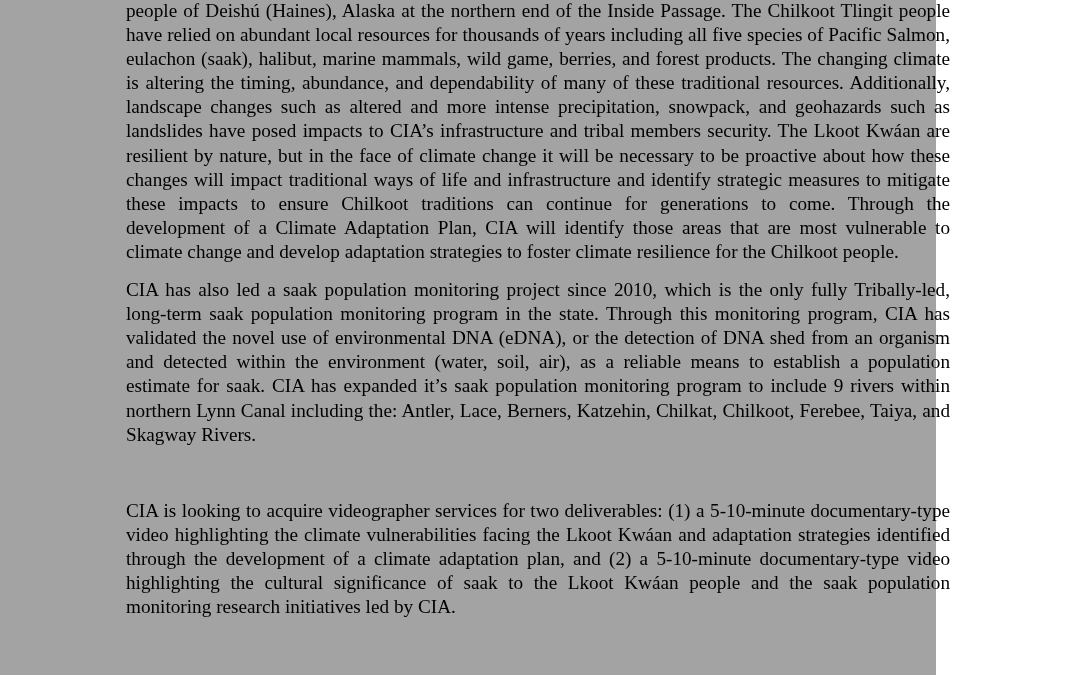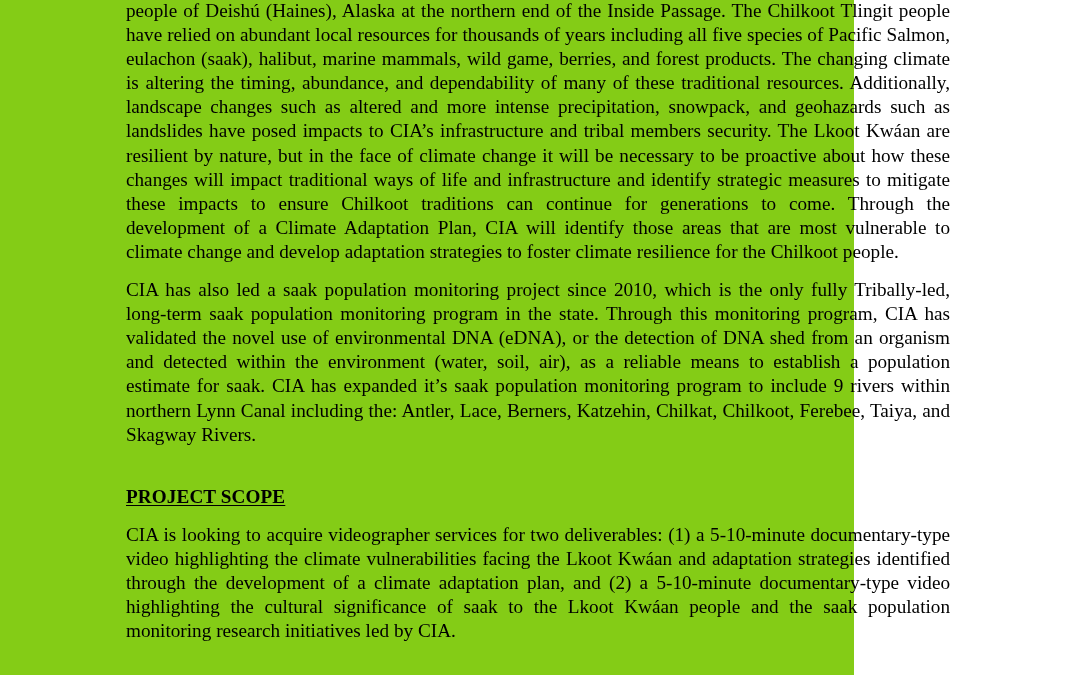--- a/index.html
+++ b/index.html
@@ -9,23 +9,23 @@
   }
   body {
     width: 1080px;
     height: 675px;
     overflow: hidden;
     font-family: "Liberation Serif", "DejaVu Serif", serif;
     color: #000000;
   }
   #page {
     position: relative;
-    width: 854px;
+    width: 936px;
     height: 675px;
-    background: #84cc16;
+    background: #a3a3a3;
   }
   #doc-body {
     position: absolute;
     left: 126px;
     top: 0px;
     width: 824px;
   }
   p.para {
     margin: 0;
     padding: 0;
@@ -76,21 +76,20 @@
   <div id="doc-body">
 
     <p class="para first">people of Deishú (Haines), Alaska at the northern end of the Inside Passage. The Chilkoot Tlingit people have relied on abundant local resources for thousands of years including all five species of Pacific Salmon, eulachon (saak), halibut, marine mammals, wild game, berries, and forest products. The changing climate is altering the timing, abundance, and dependability of many of these traditional resources. Additionally, landscape changes such as altered and more intense precipitation, snowpack, and geohazards such as landslides have posed impacts to CIA’s infrastructure and tribal members security. The Lkoot Kwáan are resilient by nature, but in the face of climate change it will be necessary to be proactive about how these changes will impact traditional ways of life and infrastructure and identify strategic measures to mitigate these impacts to ensure Chilkoot traditions can continue for generations to come. Through the development of a Climate Adaptation Plan, CIA will identify those areas that are most vulnerable to climate change and develop adaptation strategies to foster climate resilience for the Chilkoot people.</p>
 
     <div class="para-gap"></div>
 
     <p class="para">CIA has also led a saak population monitoring project since 2010, which is the only fully Tribally-led, long-term saak population monitoring program in the state. Through this monitoring program, CIA has validated the novel use of environmental DNA (eDNA), or the detection of DNA shed from an organism and detected within the environment (water, soil, air), as a reliable means to establish a population estimate for saak. CIA has expanded it’s saak population monitoring program to include 9 rivers within northern Lynn Canal including the: Antler, Lace, Berners, Katzehin, Chilkat, Chilkoot, Ferebee, Taiya, and Skagway Rivers.</p>
 
     <div class="section-gap-top"></div>
 
-    <h2 class="section-heading">PROJECT SCOPE</h2>
 
     <div class="section-gap-bottom"></div>
 
     <p class="para last"><span>CIA is looking to acquire videographer services for </span><span class="b">two deliverables</span><span>: (1) a 5-10-minute documentary-type video highlighting the climate vulnerabilities facing the Lkoot Kwáan and adaptation strategies identified through the development of a climate adaptation plan, and (2) a 5-10-minute documentary-type video highlighting the cultural significance of saak to the Lkoot Kwáan people and the saak population monitoring research initiatives led by CIA.</span></p>
 
   </div>
 
 </div>
 
 </body></html>

